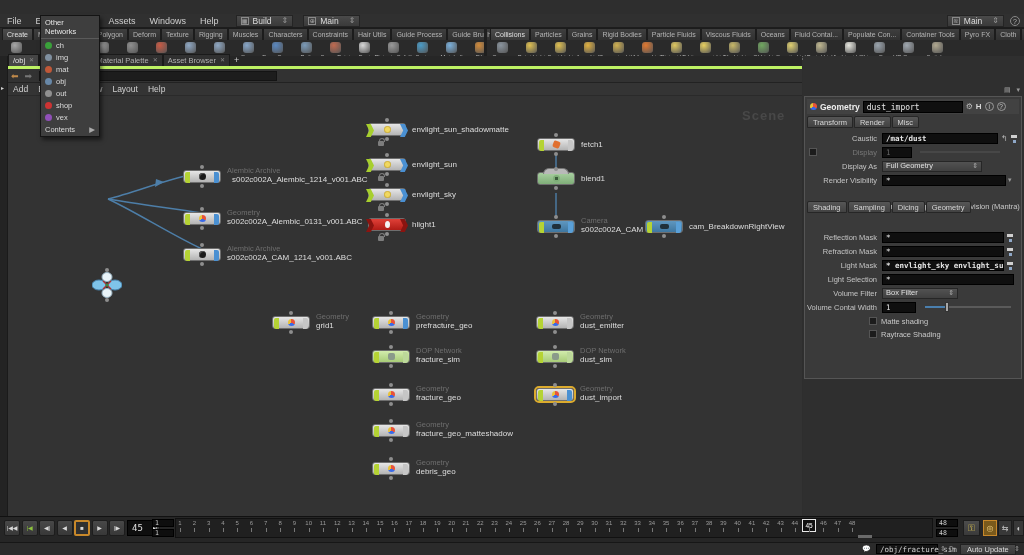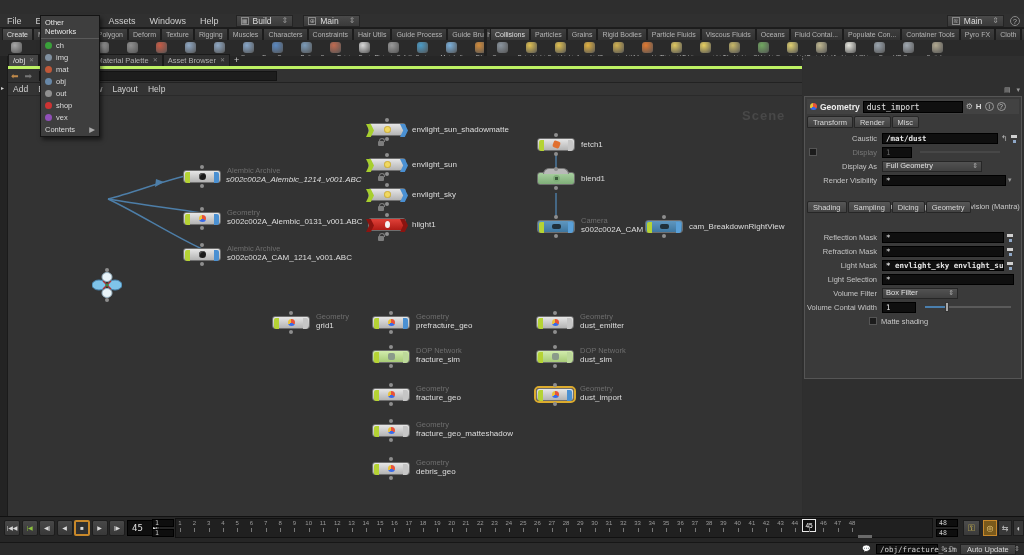--- a/index.html
+++ b/index.html
@@ -409,21 +409,21 @@
         <div class="node" style="left: 175px; top: 74px; width: 38px;">
           <div class="nbody">
             <div class="flagL"></div>
             <div class="flagR" style="background: rgb(74, 144, 210);"></div>
             <div class="pin" style="background: rgb(26, 26, 26); box-shadow: rgb(85, 85, 85) 1px 1px 0px inset;"></div>
           </div>
           <div class="idot"></div>
           <div class="odot"></div>
         </div>
         <div class="ntype" style="left: 219px; top: 70px;">Alembic Archive</div>
-        <div class="nname" style="left: 218px; top: 79px; font-style: italic;">s002c002A_Alembic_1214_v001.ABC</div>
+        <div class="nname" style="left: 224px; top: 79px;">s002c002A_Alembic_1214_v001.ABC</div>
         <div class="node" style="left: 175px; top: 116px; width: 38px;">
           <div class="nbody">
             <div class="flagL"></div>
             <div class="flagR" style="background: rgb(74, 144, 210);"></div>
             <div class="pin" style="background: conic-gradient(rgb(232, 83, 58) 0deg, rgb(232, 83, 58) 120deg, rgb(58, 106, 232) 0deg, rgb(58, 106, 232) 240deg, rgb(232, 194, 58) 0deg);"></div>
           </div>
           <div class="idot"></div>
           <div class="odot"></div>
         </div>
         <div class="ntype" style="left: 219px; top: 112px;">Geometry</div>
@@ -753,20 +753,25 @@
         <span class="pfield" style="width:34px;">1</span>
         <span class="slidertrack" style="width:86px;margin-left:9px;">
           <span style="position:absolute;left:0;top:0;width:22px;height:2px;background:#4a7fae;"></span>
           <span class="sliderhandle" style="left:20px;"></span>
         </span>
       </div>
       <div class="prow" style="top:218px;">
         <span style="width:62px;"></span>
         <span class="pcheck"></span>
         <span class="checklabel">Matte shading</span>
+      </div>
+      <div class="prow" style="top:231px;">
+        <span style="width:62px;"></span>
+        <span class="pcheck"></span>
+        <span class="checklabel">Raytrace Shading</span>
       </div>
     </div>
   </div>
 
   <div class="playbar">
     <span id="playButtons"><div class="pbtn" style="left: 4px;">|◀◀</div><div class="pbtn green" style="left: 21.5px;">|◀</div><div class="pbtn" style="left: 39px;">◀|</div><div class="pbtn" style="left: 56.5px;">◀</div><div class="pbtn stopb" style="left: 74px;">■</div><div class="pbtn" style="left: 91.5px;">▶</div><div class="pbtn" style="left: 109px;">|▶</div><div class="pbtn green" style="left: 126.5px;">▶|</div><div class="pbtn" style="left: 144px;">▶▶|</div></span>
     <span class="framebox" style="left:127px;width:26px;">45</span>
     <span class="minibox" style="left:152px;top:2px;">1</span>
     <span class="minibox" style="left:152px;top:12px;">1</span>
     <div class="ruler" id="frameRuler">

